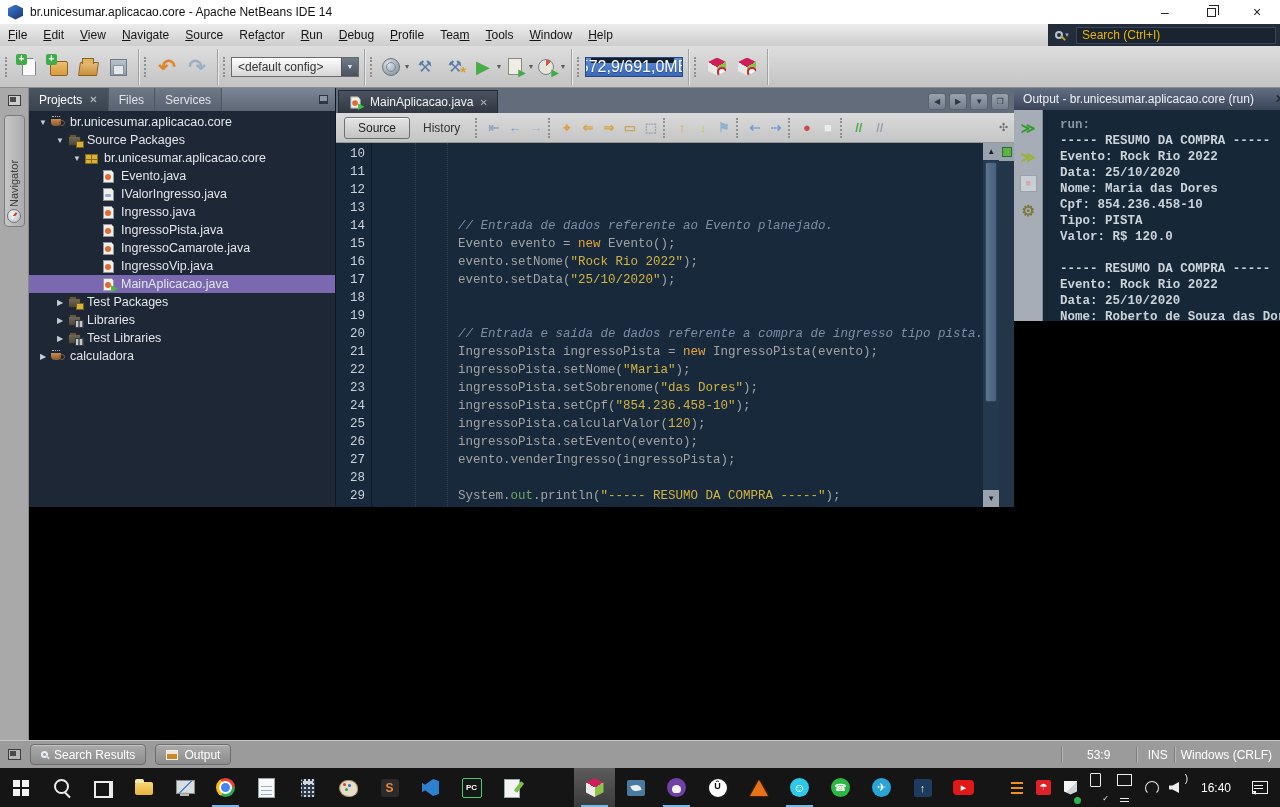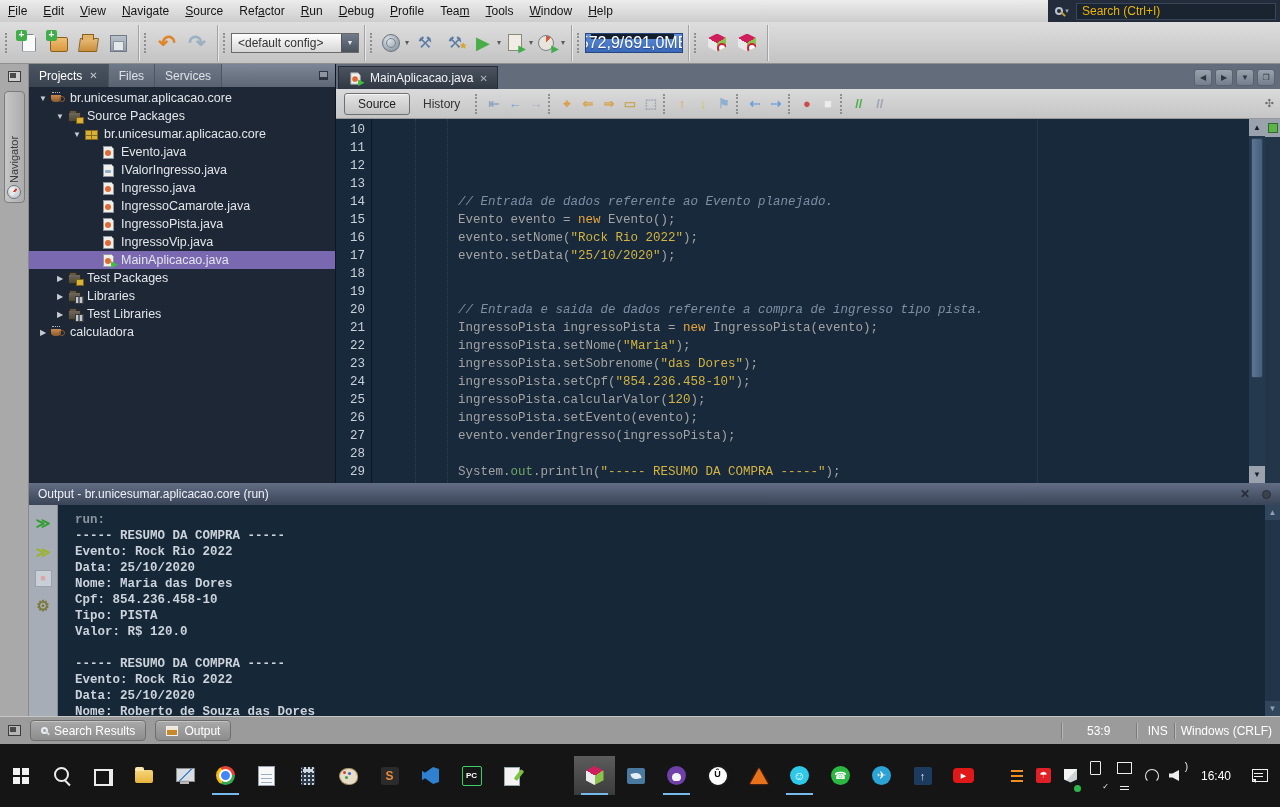--- a/index.html
+++ b/index.html
@@ -63,21 +63,21 @@
 
 
 .workspace{display:flex;height:652px;flex:none;}
 .leftstrip{width:29px;background:#a9a9a9;border-right:1px solid #8a8a8a;display:flex;flex-direction:column;align-items:center;flex:none;}
 .dockico{width:13px;height:11px;border:1px solid #3c3c3c;background:#cdcdcd;position:relative;margin:7px 0 9px;}
 .dockico::before{content:"";position:absolute;left:1px;top:1px;width:6px;height:5px;background:#4a4a4a;}
 .navtab{width:21px;height:112px;background:linear-gradient(90deg,#c6c6c6,#acacac);border:1px solid #7c7c7c;border-radius:4px;display:flex;flex-direction:column;align-items:center;padding:5px 0 3px;}
 .navlabel{writing-mode:vertical-rl;transform:rotate(180deg);font-size:11px;color:#3a3a3a;flex:1;}
 .compass{width:14px;height:14px;border-radius:50%;background:radial-gradient(circle at 35% 30%,#f2f2f2,#b9bfc6);border:1px solid #6e757d;position:relative;margin-top:2px;}
 .compass::before{content:"";position:absolute;left:5px;top:2px;width:2px;height:8px;background:linear-gradient(#d03a2a 50%,#eee 50%);transform:rotate(40deg);}
-.workright{flex:1;display:flex;flex-direction:column;min-width:0;}
+.workright{flex:1;display:flex;flex-direction:row;min-width:0;}
 .toprow{display:flex;height:419px;flex:none;}
 
 
 .projects{width:307px;display:flex;flex-direction:column;border-right:1px solid #10161f;background:#1d2735;flex:none;}
 .ptabs{height:23px;background:linear-gradient(#7d8696,#5e6775);display:flex;align-items:stretch;font-size:12px;color:#dde2e9;flex:none;}
 .ptab{display:flex;align-items:center;padding:0 10px;gap:7px;border-right:1px solid #4d5560;background:linear-gradient(#6f7886,#596270);}
 .ptab.active{background:linear-gradient(#4b5461,#3a4350);color:#fff;}
 .tclose{font-size:10px;color:#c2c8d0;}
 .pmin{margin-left:auto;width:24px;display:flex;align-items:center;justify-content:center;}
 .pminbox{width:9px;height:9px;border:1px solid #2e3540;border-bottom:3px solid #2e3540;background:#8d96a4;}
@@ -219,20 +219,31 @@
 .ac{width:40px;height:39px;display:flex;align-items:center;justify-content:center;flex:none;}
 .ac::before{content:"";width:14px;height:11px;border:1.5px solid #f0f0f0;position:absolute;background:linear-gradient(transparent 3px,#f0f0f0 3px,#f0f0f0 4.5px,transparent 4.5px,transparent 6px,#f0f0f0 6px,#f0f0f0 7.5px,transparent 7.5px);background-size:9px 100%;background-repeat:no-repeat;background-position:1px 0;}
 .ac{position:relative;}
 .ac::after{content:"";position:absolute;left:12px;bottom:12px;border-left:4px solid transparent;border-top:4px solid #f0f0f0;}
 </style>
 </head>
 <body>
 
 <div class="app">
 
+  <div class="titlebar">
+    <div class="nb-logo"></div>
+    <span>br.unicesumar.aplicacao.core - Apache NetBeans IDE 14</span>
+    <div class="wctrl">
+      <div class="wbtn">–</div>
+      <div class="wbtn">
+          <span class="rbox"></span>
+        </div>
+      <div class="wbtn">×</div>
+    </div>
+  </div>
 
   <div class="menubar">
     <div style="display:flex">
         <div class="menu-item"><u>F</u>ile</div>
         <div class="menu-item"><u>E</u>dit</div>
         <div class="menu-item"><u>V</u>iew</div>
         <div class="menu-item"><u>N</u>avigate</div>
         <div class="menu-item"><u>S</u>ource</div>
         <div class="menu-item">Ref<u>a</u>ctor</div>
         <div class="menu-item"><u>R</u>un</div>
@@ -404,29 +415,29 @@
                   <span class="cdot"></span>
                 </span>
                 <span class="tlabel">Ingresso.java</span>
               </div>
               <div class="trow" style="padding-left: 59px;">
                 <span class="tarrow"></span>
                 <span class="tico">
                   <span class="page"></span>
                   <span class="cdot"></span>
                 </span>
-                <span class="tlabel">IngressoCamarote.java</span>
+                <span class="tlabel">IngressoPista.java</span>
               </div>
               <div class="trow" style="padding-left: 59px;">
                 <span class="tarrow"></span>
                 <span class="tico">
                   <span class="page"></span>
                   <span class="cdot"></span>
                 </span>
-                <span class="tlabel">IngressoPista.java</span>
+                <span class="tlabel">IngressoCamarote.java</span>
               </div>
               <div class="trow" style="padding-left: 59px;">
                 <span class="tarrow"></span>
                 <span class="tico">
                   <span class="page"></span>
                   <span class="cdot"></span>
                 </span>
                 <span class="tlabel">IngressoVip.java</span>
               </div>
               <div class="trow sel" style="padding-left: 59px;">

